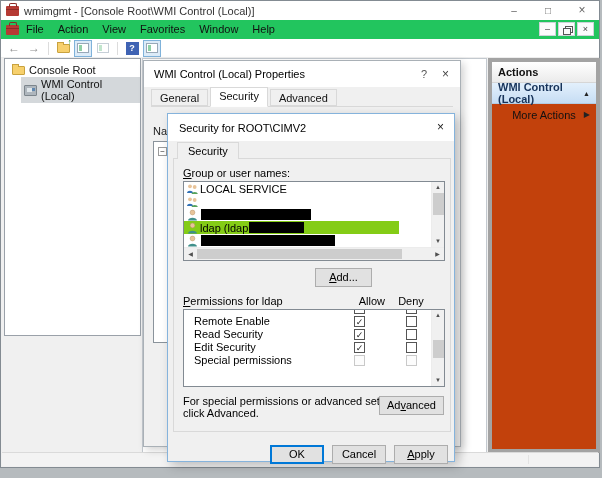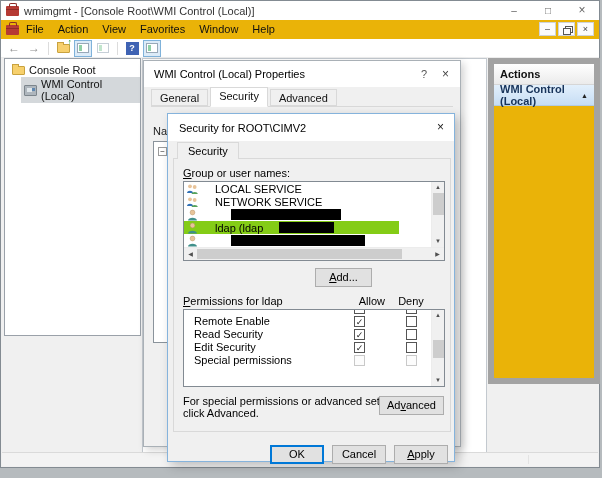--- a/index.html
+++ b/index.html
@@ -6,21 +6,21 @@
   html,body{width:602px;height:478px}
   body{position:relative;background:#b6bbbe;font-family:"Liberation Sans",sans-serif;overflow:hidden;color:#111}
   
   .win{position:absolute;left:0;top:0;width:600px;height:468px;border:1px solid #838b92;background:#f0f0f0;z-index:1}
   .titlebar{position:absolute;left:0;top:0;right:0;height:19px;background:#fff;display:flex;align-items:center;padding-left:5px;gap:5px;font-size:11px;color:#333}
   .tbox{width:13px;height:10px;position:relative;background:#b63a34;border-radius:1px;flex:0 0 auto}
   .tbox::before{content:"";position:absolute;left:3px;top:-3px;width:6px;height:3px;border:1px solid #8c2b26;border-bottom:none;border-radius:2px 2px 0 0}
   .tbox::after{content:"";position:absolute;left:0;top:3px;right:0;height:1px;background:#8c2b26}
   .wc{position:absolute;top:0;width:34px;height:19px;text-align:center;line-height:19px;color:#666;font-size:10px}
   .wc.min{right:68px}.wc.max{right:34px}.wc.cls{right:0;font-size:12px}
-  .menubar{position:absolute;left:0;top:19px;right:0;height:19px;background:#eab308;display:flex;align-items:center;padding-left:5px;font-size:11px}
+  .menubar{position:absolute;left:0;top:19px;right:0;height:19px;background:#22c55e;display:flex;align-items:center;padding-left:5px;font-size:11px}
   .mitem{padding:0 7px;line-height:19px}
   .mdi{position:absolute;right:5px;top:2px;display:flex;gap:2px}
   .mdi-btn{width:17px;height:14px;border:1px solid #ced3d9;background:#fbfbfc;font-size:9px;line-height:12px;text-align:center;color:#444;position:relative}
   .mdi-restore::before{content:"";position:absolute;left:6px;top:3px;width:6px;height:5px;border:1px solid #555}
   .mdi-restore::after{content:"";position:absolute;left:4px;top:5px;width:6px;height:5px;border:1px solid #555;background:#fbfbfc}
   .toolbar{position:absolute;left:0;top:38px;right:0;height:19px;background:#fff;display:flex;align-items:center;padding-left:4px;gap:2px;border-bottom:1px solid #ededed}
   .tbi{width:18px;height:17px;display:flex;align-items:center;justify-content:center;font-size:12px;color:#8f8f8f;position:relative}
   .tbi.boxed{border:1px solid #7fb2da;background:#dcebf8}
   .tbi.dim{opacity:.55}
   .tsep{width:1px;height:13px;background:#dcdcdc;margin:0 3px}
@@ -32,21 +32,21 @@
   .helpico{width:13px;height:13px;background:#3f63b4;color:#fff;font-size:9px;font-weight:bold;text-align:center;line-height:13px}
   
   .lpane{position:absolute;left:3px;top:57px;width:137px;height:278px;background:#fff;border:1px solid #9aa1a9;font-size:11px;padding-top:4px}
   .trow{display:flex;align-items:center;gap:4px;padding:1px 3px;margin-left:4px;width:fit-content}
   .trow.child{margin-left:16px}
   .trow.sel{background:#d4d8db;padding-right:6px}
   .wmiico{width:13px;height:11px;position:relative;background:#aeb6bd;border:1px solid #7c858c;border-radius:1px;flex:0 0 auto}
   .wmiico::before{content:"";position:absolute;left:2px;top:2px;width:5px;height:4px;background:#dfe6ea}
   .wmiico::after{content:"";position:absolute;right:1px;top:2px;width:3px;height:3px;background:#5f87b0}
   .cpane{position:absolute;left:141px;top:57px;width:345px;height:395px;background:#fff;border:1px solid #c3c9cf}
-  .apane{position:absolute;left:487px;top:57px;width:112px;height:326px;background:#eab308;border:6px solid #a3a3a3;font-size:11px}
+  .apane{position:absolute;left:487px;top:57px;width:112px;height:395px;background:#c2410c;border:4px solid #a3a3a3;font-size:11px}
   .ap-head{height:21px;line-height:21px;padding-left:6px;font-weight:bold;background:linear-gradient(#ffffff,#ebebeb);border-bottom:1px solid #d6d6d6}
   .ap-group{height:21px;display:flex;align-items:center;justify-content:space-between;padding:0 6px;background:linear-gradient(#e3f0fc,#c6ddf4);border-bottom:1px solid #b3cbe2;font-weight:bold;color:#17335a}
   .car{font-size:7px;color:#222}
   .ap-more{height:21px;display:flex;align-items:center;justify-content:center;position:relative}
   .ap-more .car{position:absolute;right:6px;font-size:8px}
   .sbar{position:absolute;left:1px;right:1px;bottom:1px;height:14px;background:#f3f3f3;border-top:1px solid #dadada}
   .sdiv{position:absolute;top:2px;bottom:2px;width:1px;background:#e3e3e3}
   
   .pdlg{position:absolute;left:143px;top:60px;width:318px;height:387px;background:#f0f0f0;border:1px solid #a9b0b6;box-shadow:3px 3px 8px rgba(0,0,0,.18);z-index:2;font-size:11px}
   .pd-title{height:26px;background:#fff;display:flex;align-items:center;padding-left:10px;color:#000}
@@ -61,21 +61,21 @@
   .pd-exp{position:absolute;left:4px;top:5px;width:9px;height:9px;border:1px solid #9a9a9a;background:#fff;font-size:8px;line-height:7px;text-align:center;color:#333}
   
   .sdlg{position:absolute;left:167px;top:113px;width:288px;height:349px;background:#f0f0f0;border:1px solid #85b3dc;box-shadow:4px 4px 10px rgba(0,0,0,.22);z-index:3;font-size:11px;color:#000}
   .sd-title{height:27px;background:#fff;display:flex;align-items:center;padding-left:11px}
   .sd-x{position:absolute;right:10px;top:6px;font-size:12px;color:#222}
   .sd-tab{position:absolute;left:9px;top:28px;height:17px;line-height:16px;padding:0 10px;background:#f0f0f0;border:1px solid #d9d9d9;border-bottom:none;z-index:2}
   .sd-page{position:absolute;left:5px;top:44px;width:278px;height:274px;border:1px solid #d9d9d9;background:#f0f0f0}
   .mn{text-decoration:underline}
   .g-label{position:absolute;left:9px;top:8px}
   .listbox{position:absolute;left:9px;top:22px;width:262px;height:80px;background:#fff;border:1px solid #828a92}
-  .lrow{position:relative;height:13px;display:flex;align-items:center;gap:16px;padding-left:2px;width:215px;overflow:hidden}
+  .lrow{position:relative;height:13px;display:flex;align-items:center;gap:1px;padding-left:2px;width:215px;overflow:hidden}
   .lrow.selected{background:#84cc16}
   .picon{width:13px;height:12px;flex:0 0 auto}
   .lname{white-space:nowrap}
   .redact{height:11px;background:#000;flex:0 0 auto}
   .rw-a{width:110px}.rw-b{width:55px}.rw-c{width:134px}
   .vscroll{position:absolute;top:0;right:0;width:13px;background:#f0f0f0;border-left:1px solid #ececec}
   .listbox .vscroll{height:65px}
   .sarr{position:absolute;left:0;width:12px;height:11px;font-size:6px;color:#505050;text-align:center;line-height:11px}
   .sarr.top{top:0}.sarr.bot{bottom:0}
   .vthumb{position:absolute;left:1px;width:11px;background:#cdcdcd}
@@ -169,20 +169,24 @@
   </div>
 
   <div class="cpane"></div>
 
   <div class="apane">
     <div class="ap-head">Actions</div>
     <div class="ap-group">
       <span>WMI Control (Local)</span>
       <span class="car">▲</span>
     </div>
+    <div class="ap-more">
+      <span>More Actions</span>
+      <span class="car">▶</span>
+    </div>
   </div>
 
   <div class="sbar">
     <span class="sdiv" style="left:366px"></span>
     <span class="sdiv" style="left:526px"></span>
   </div>
 </div>
 
 <div class="pdlg">
   <div class="pd-title">
@@ -225,21 +229,20 @@
           </svg>
         <span class="lname">LOCAL SERVICE</span>
       </div>
       <div class="lrow">
         <svg class="picon" viewBox="0 0 15 13">
             <circle cx="4.6" cy="3.4" r="2.2" fill="#e8c49a"></circle>
             <path d="M1.2 11 C1.2 7.6 8 7.6 8 11 Z" fill="#2f6fb5"></path>
             <circle cx="10" cy="4.2" r="2.2" fill="#e8c49a"></circle>
             <path d="M6.4 12.4 C6.4 9 13.6 9 13.6 12.4 Z" fill="#57a35c"></path>
           </svg>
-        <span class="lname">NETWORK SERVICE</span>
       </div>
       <div class="lrow">
         <svg class="picon" viewBox="0 0 14 13">
             <circle cx="7" cy="3.8" r="2.6" fill="#e8c49a" stroke="#b08d5e" stroke-width="0.5"></circle>
             <path d="M2.2 12.5 C2.2 8.6 11.8 8.6 11.8 12.5 Z" fill="#3f8f8a"></path>
           </svg>
         <span class="lname"></span>
         <span class="redact rw-a"></span>
       </div>
       <div class="lrow selected">

